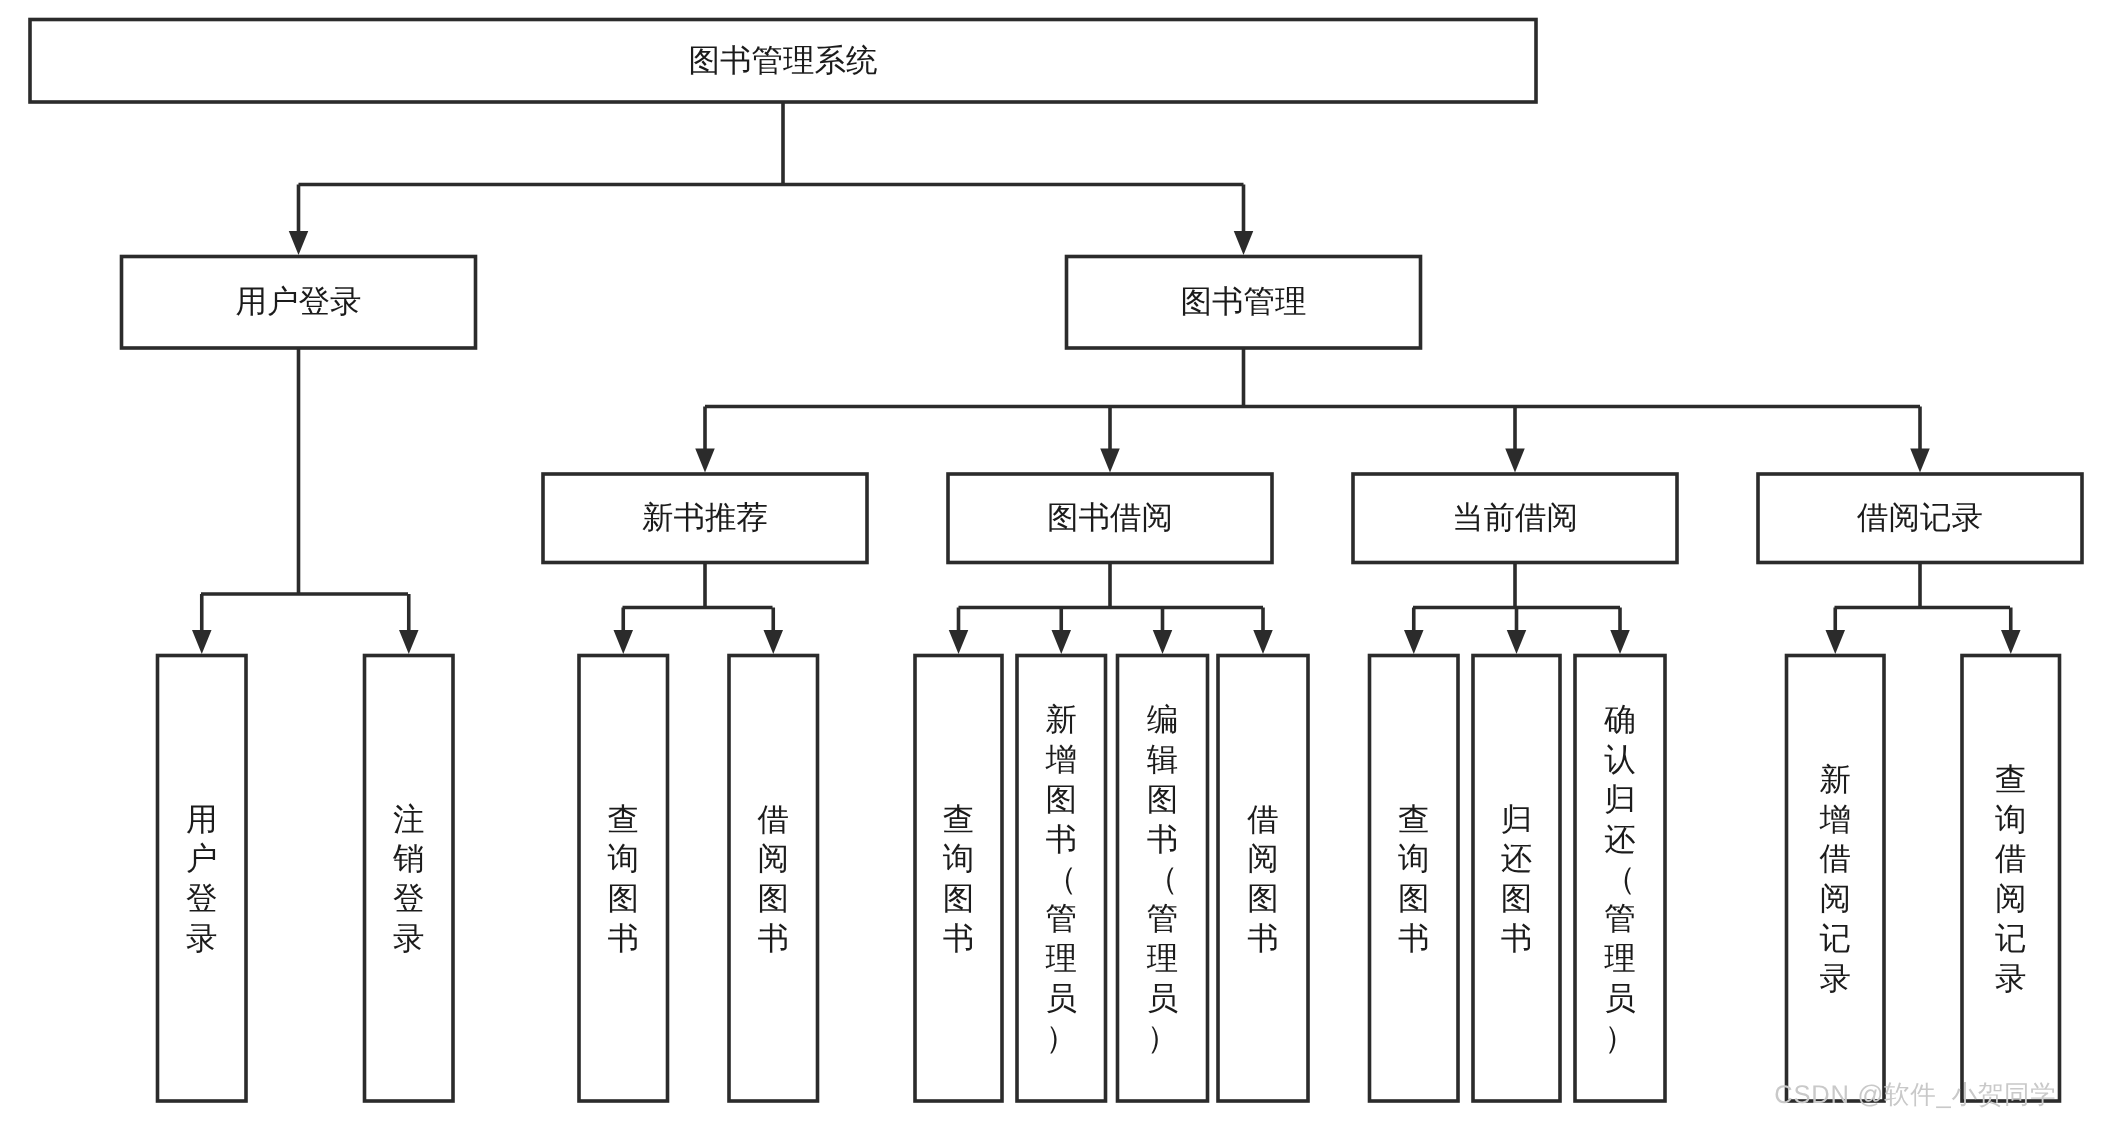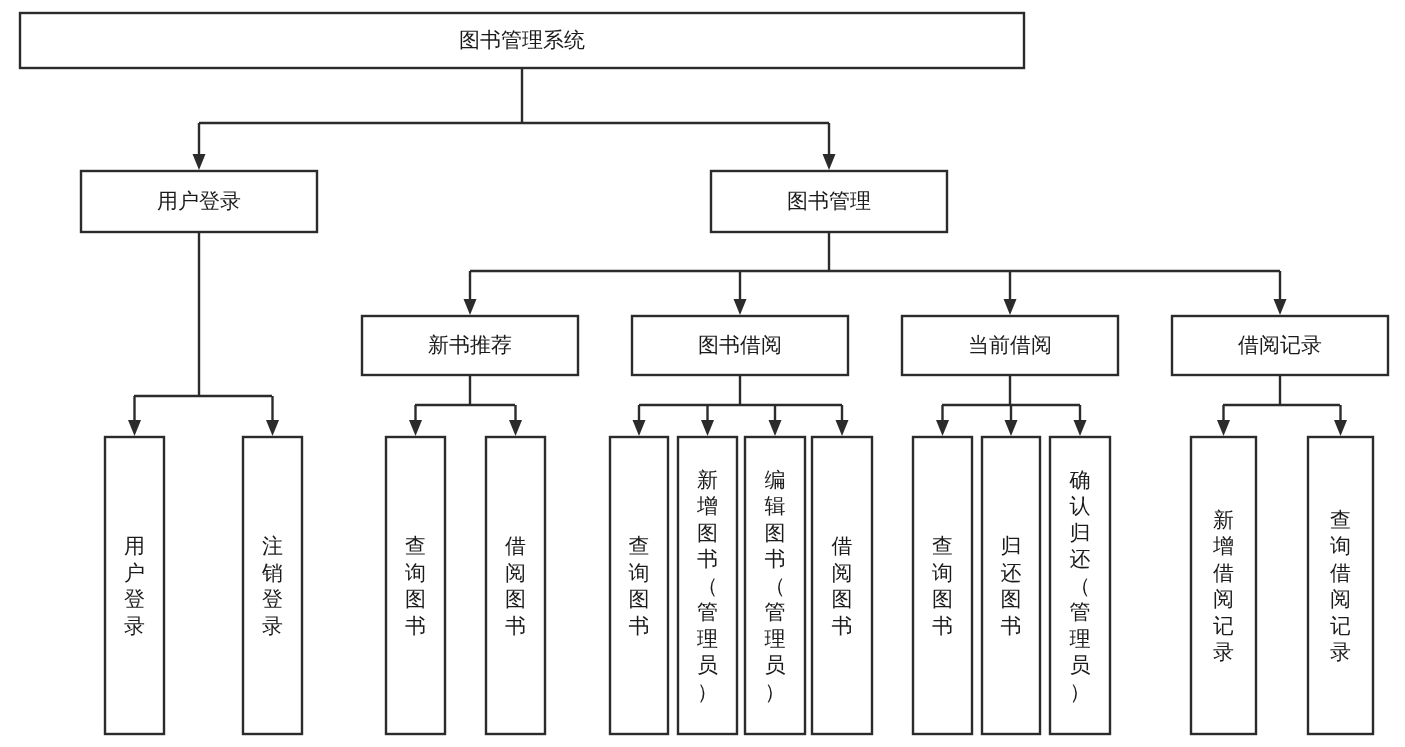--- a/index.html
+++ b/index.html
@@ -254,13 +254,14 @@
         <g>
           <rect x="1191" y="437" width="65" height="297" class="node-box"></rect>
           <text x="1223.5" y="526.67" class="node-label-vertical"><tspan x="1223.5" dy="0">新</tspan><tspan x="1223.5" dy="26.5">增</tspan><tspan x="1223.5" dy="26.5">借</tspan><tspan x="1223.5" dy="26.5">阅</tspan><tspan x="1223.5" dy="26.5">记</tspan><tspan x="1223.5" dy="26.5">录</tspan></text>
         </g>
         <g>
           <rect x="1308" y="437" width="65" height="297" class="node-box"></rect>
           <text x="1340.5" y="526.67" class="node-label-vertical"><tspan x="1340.5" dy="0">查</tspan><tspan x="1340.5" dy="26.5">询</tspan><tspan x="1340.5" dy="26.5">借</tspan><tspan x="1340.5" dy="26.5">阅</tspan><tspan x="1340.5" dy="26.5">记</tspan><tspan x="1340.5" dy="26.5">录</tspan></text>
         </g>
       </g>
   </svg>
+  <div class="watermark-text">CSDN @软件_小贺同学</div>
 </div>
 
 </body></html>

